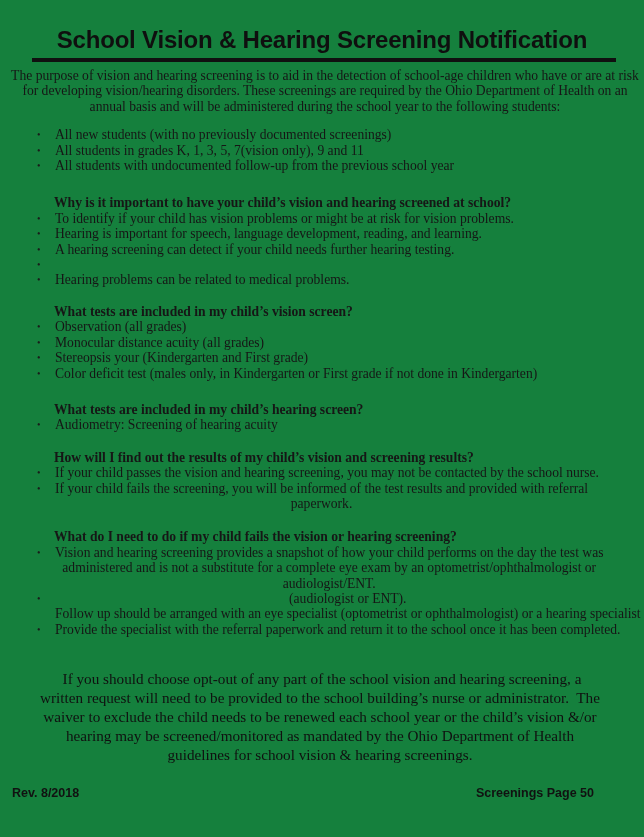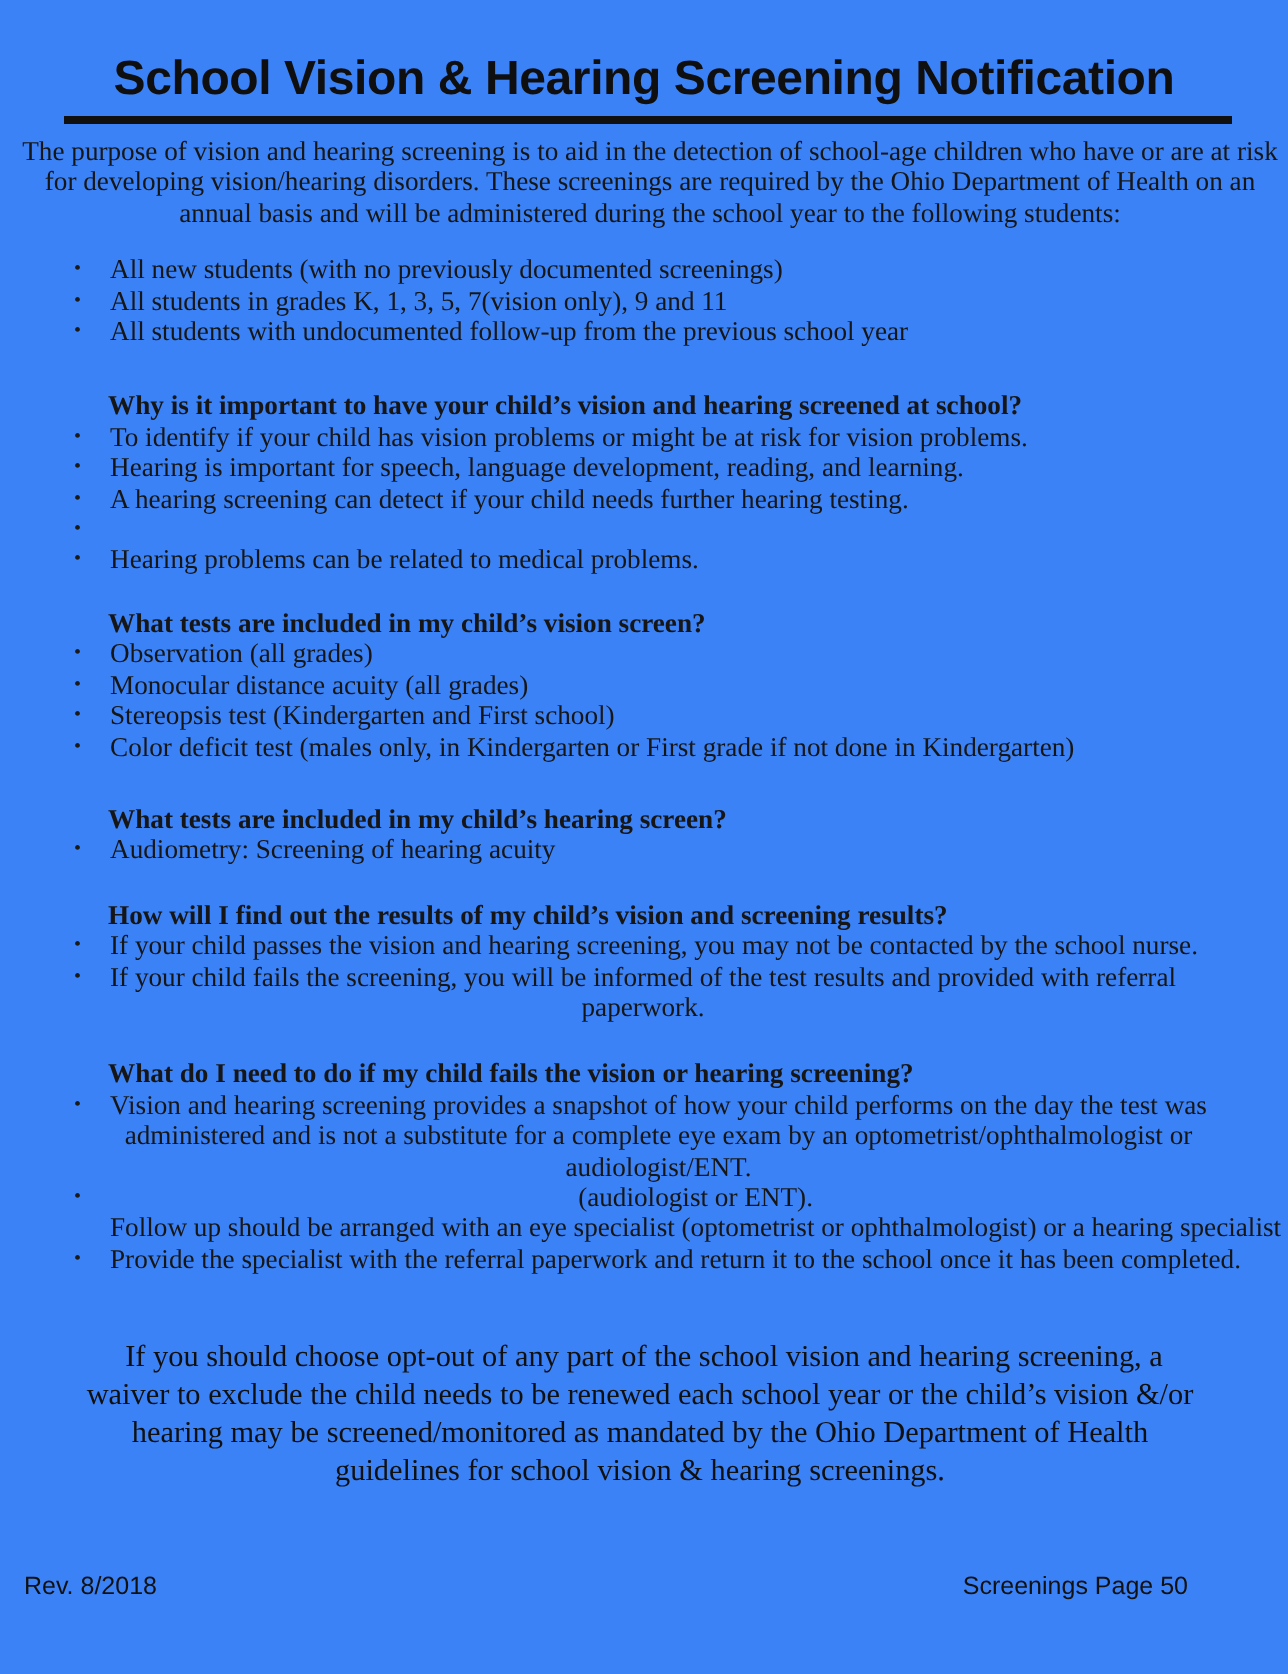--- a/index.html
+++ b/index.html
@@ -1,20 +1,20 @@
 <!DOCTYPE html>
 <html><head>
 <meta charset="utf-8">
 <style>
   html,body{margin:0;padding:0;background:#e8e8e8;}
   #page{
     position:relative;
     width:644px;height:837px;
     margin:0 auto;
-    background:#3b82f6;
+    background:#15803d;
     overflow:hidden;
     color:#161616;
     font-family:"Liberation Serif","DejaVu Serif",serif;
     font-size:13.6px;
     line-height:15.4px;
   }
   .doc-title{
     margin-top:25px;
     text-align:center;
     font-family:"Liberation Sans","DejaVu Sans",sans-serif;
@@ -59,21 +59,21 @@
     line-height:19px;
     color:#101010;
   }
   .optout .ln:first-child{text-indent:4px;}
   #footer{
     position:absolute;
     top:786px;left:12px;right:50px;
     display:flex;
     justify-content:space-between;
     font-family:"Liberation Sans","DejaVu Sans",sans-serif;
-    font-weight:normal;
+    font-weight:bold;
     font-size:12.5px;
     color:#111111;
     align-items:center;
   }
 </style>
 </head>
 <body>
 
 <div id="page">
 
@@ -151,21 +151,21 @@
           </div>
           <div class="bullet">
             <span class="marker">•</span>
             <div class="bcol">
               <div class="ln">Monocular distance acuity (all grades)</div>
             </div>
           </div>
           <div class="bullet">
             <span class="marker">•</span>
             <div class="bcol">
-              <div class="ln">Stereopsis test (Kindergarten and First school)</div>
+              <div class="ln">Stereopsis your (Kindergarten and First grade)</div>
             </div>
           </div>
           <div class="bullet">
             <span class="marker">•</span>
             <div class="bcol">
               <div class="ln">Color deficit test (males only, in Kindergarten or First grade if not done in Kindergarten)</div>
             </div>
           </div>
         </div>
         <div class="section s3">
@@ -214,20 +214,21 @@
             <span class="marker">•</span>
             <div class="bcol">
               <div class="ln">Provide the specialist with the referral paperwork and return it to the school once it has been completed.</div>
             </div>
           </div>
         </div>
       </div>
 
     <div class="optout">
         <div class="ln">If you should choose opt-out of any part of the school vision and hearing screening, a</div>
+        <div class="ln">written request will need to be provided to the school building’s nurse or administrator.  The</div>
         <div class="ln">waiver to exclude the child needs to be renewed each school year or the child’s vision &amp;/or</div>
         <div class="ln">hearing may be screened/monitored as mandated by the Ohio Department of Health</div>
         <div class="ln">guidelines for school vision &amp; hearing screenings.</div>
       </div>
 
   </div>
 
   <div id="footer">
     <span>Rev. 8/2018</span>
     <span>Screenings Page 50</span>

